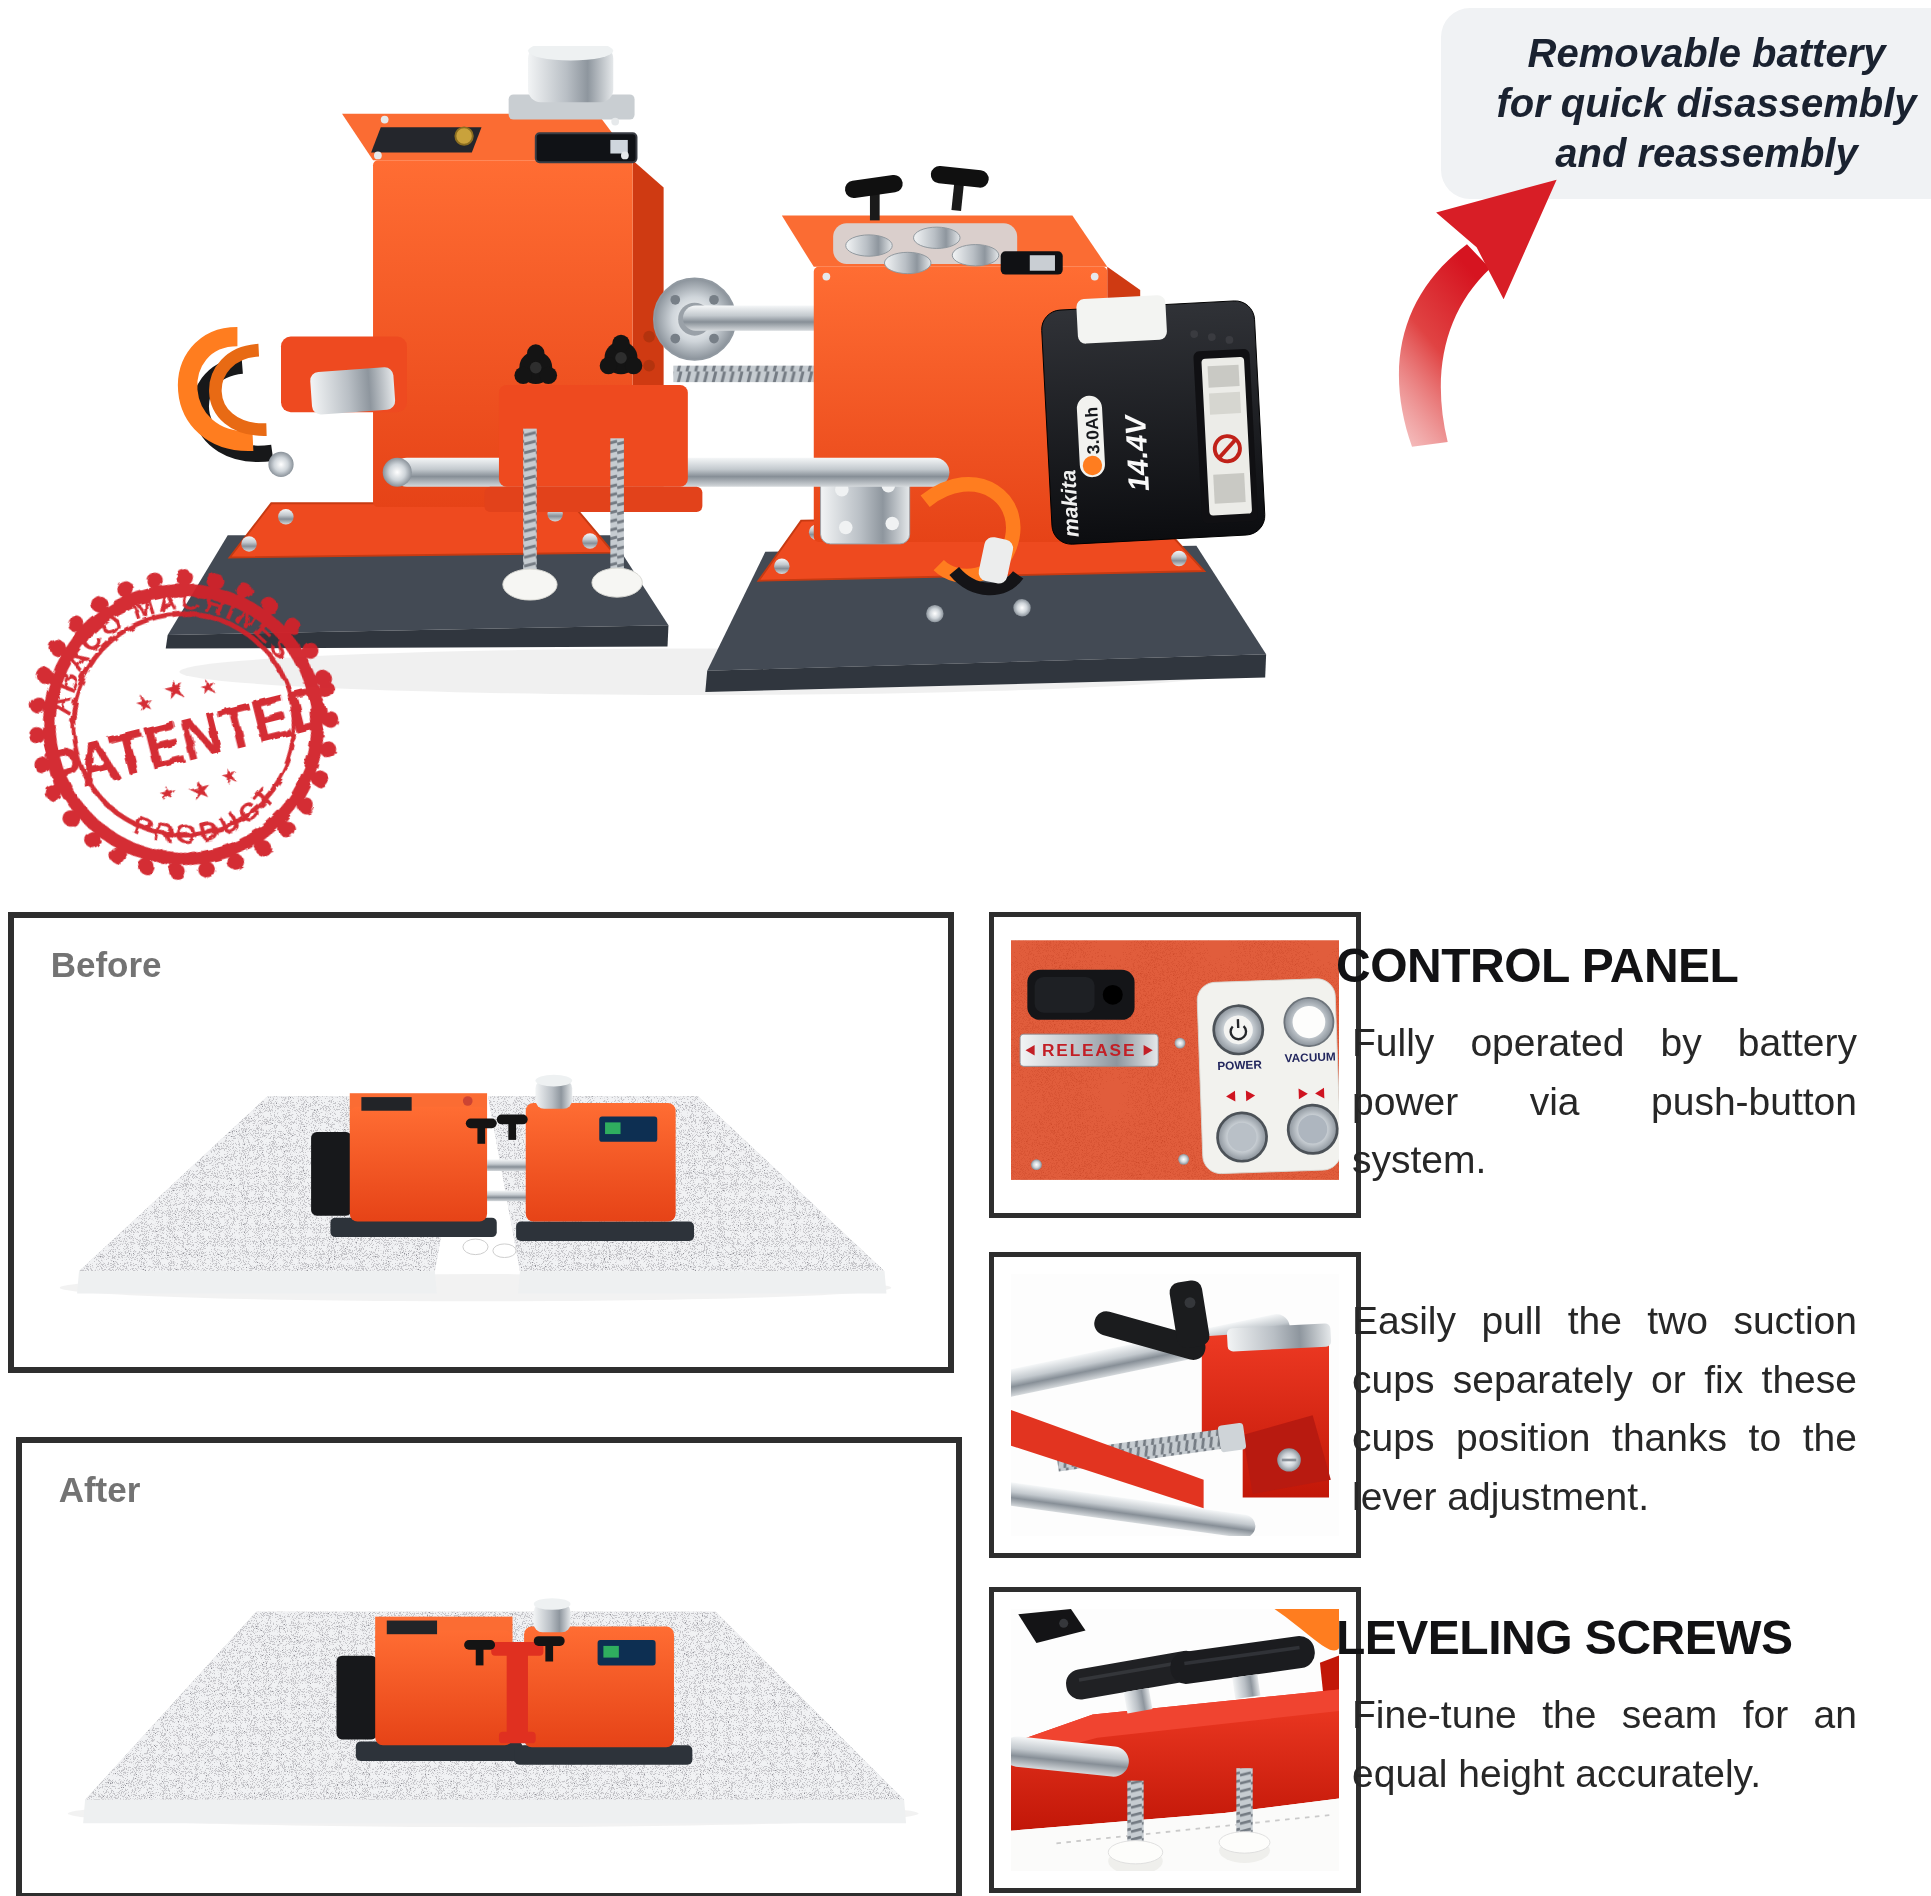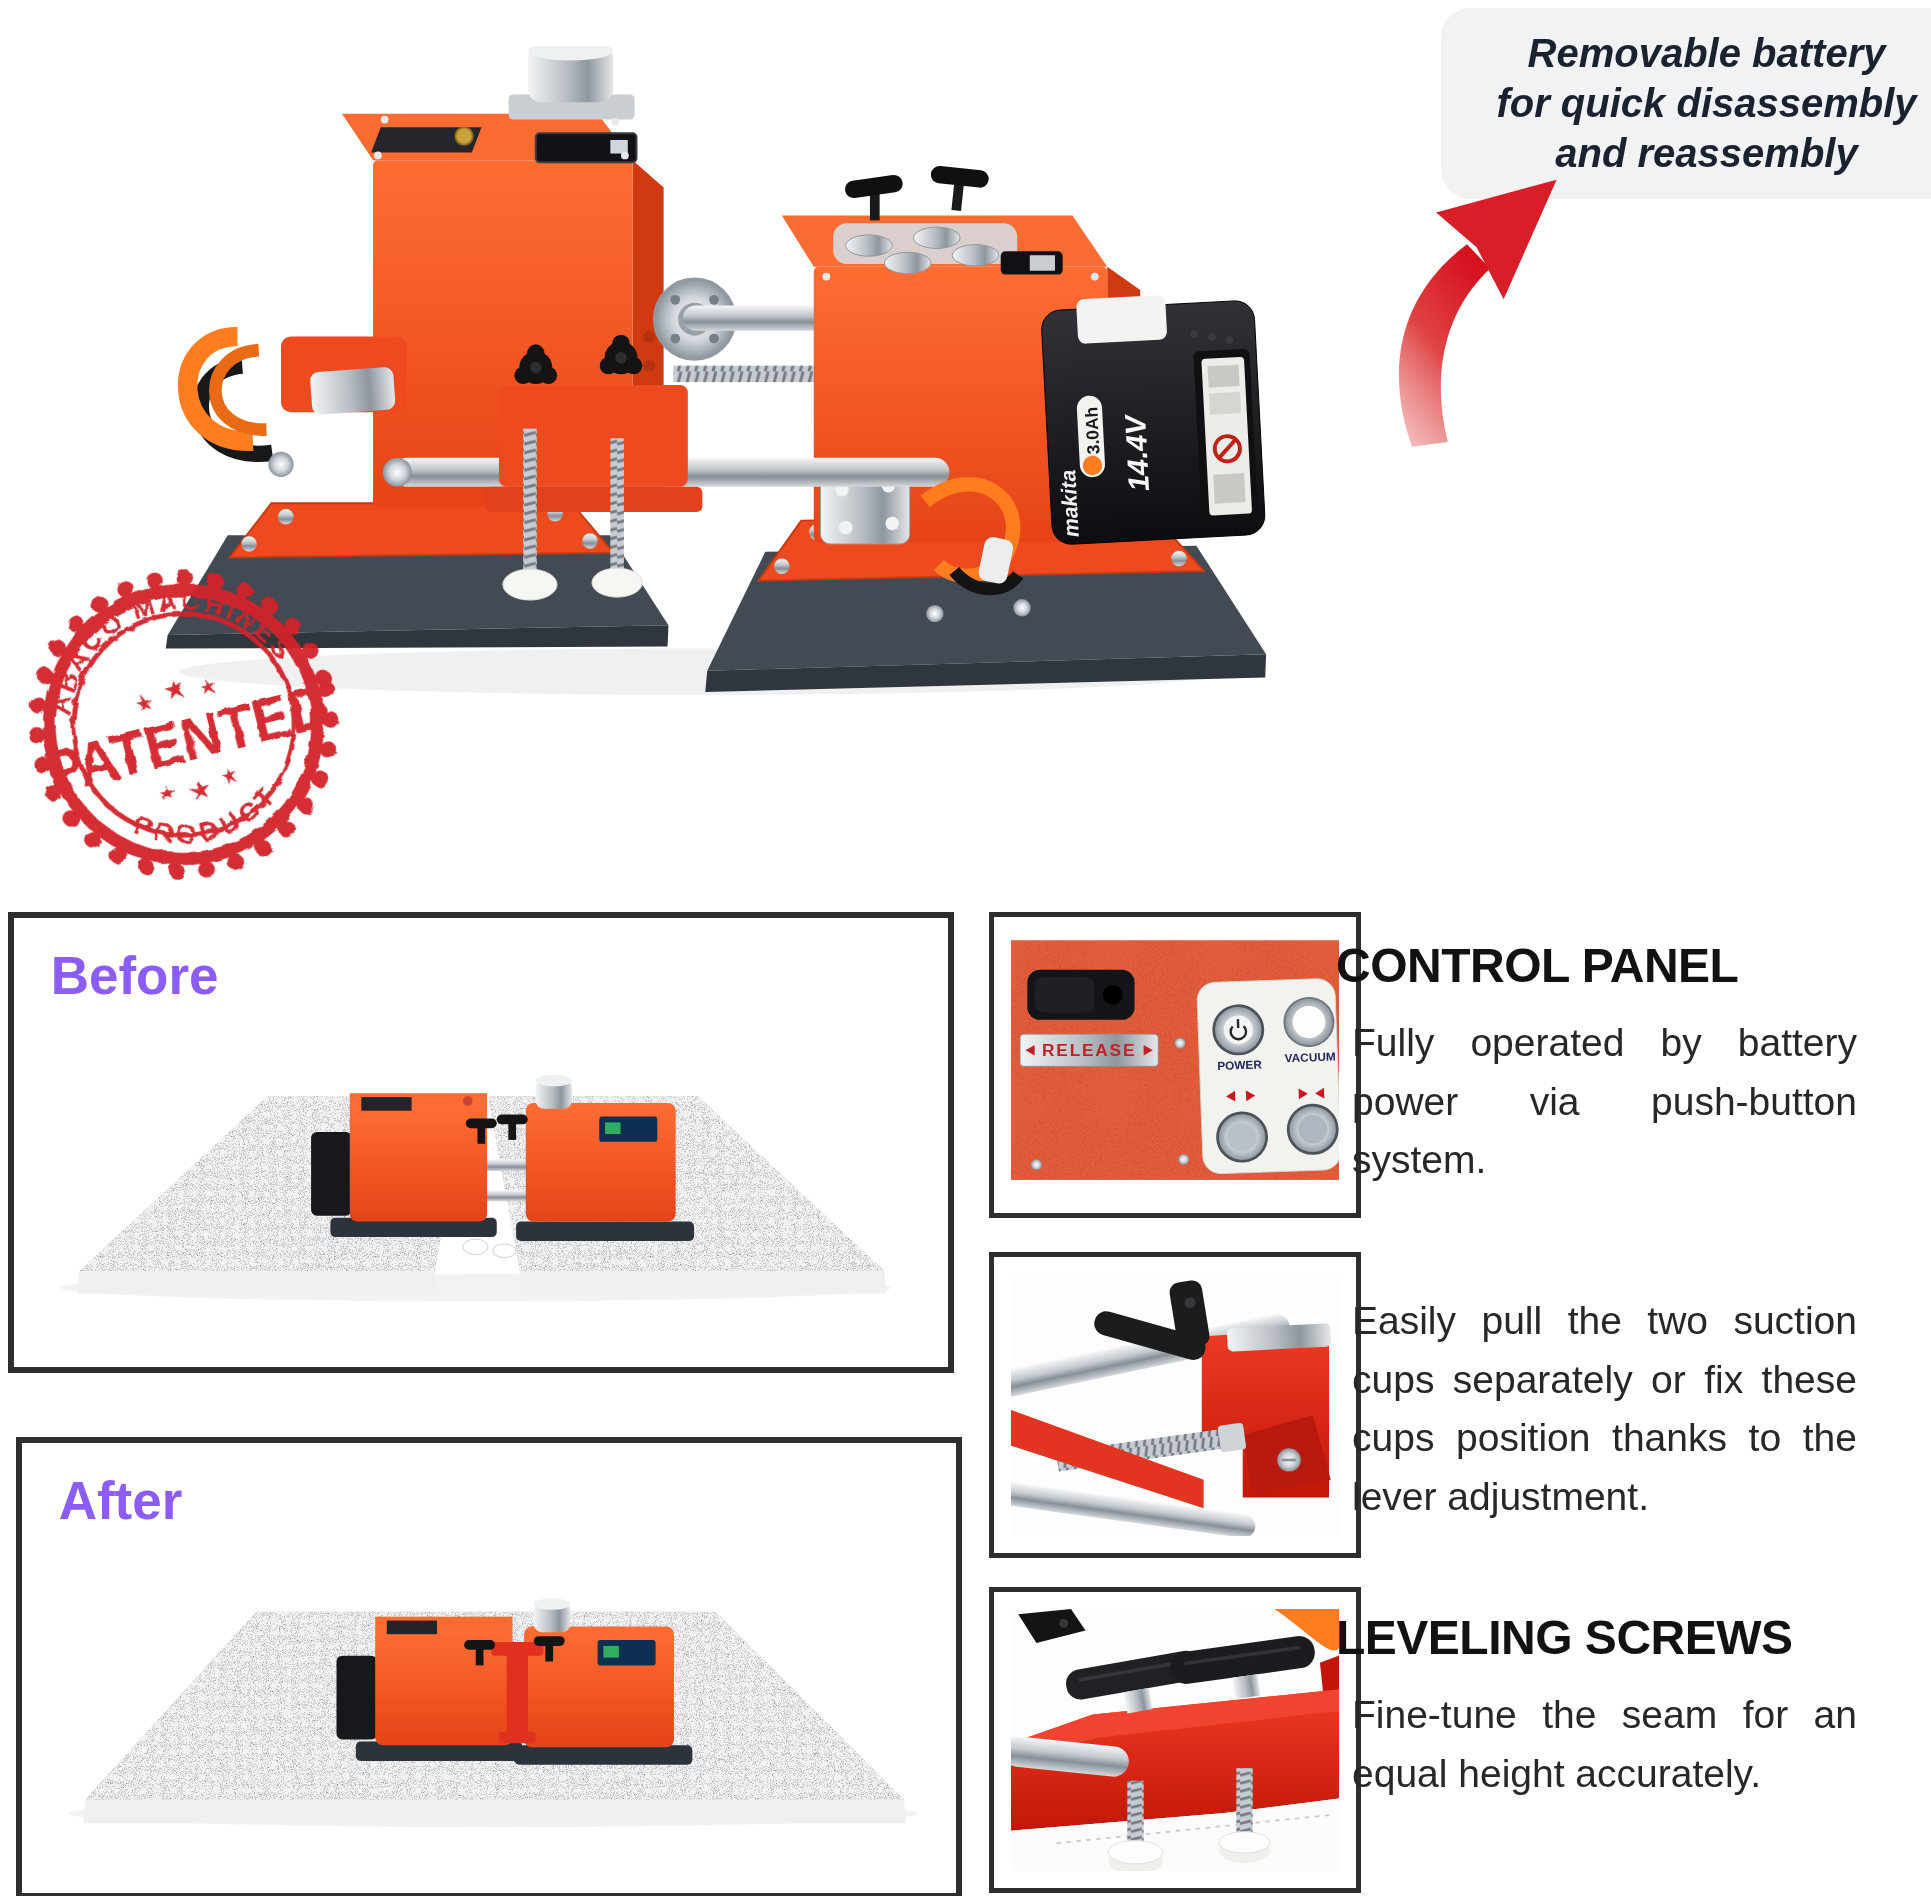--- a/index.html
+++ b/index.html
@@ -18,21 +18,21 @@
 
   
   .frame{position:absolute;background:#fff;border:6.8px solid #2e2e2e;padding:7.7px;box-sizing:border-box;}
   .frame svg{width:100%;height:100%;}
   .frame-sm{border-width:5.8px;padding:17px;}
   .before-box{left:7.7px;top:912px;width:946px;height:461px;}
   .after-box{left:7.7px;top:1429px;width:946px;height:462px;}
   .photo-cp{left:989px;top:912px;width:372px;height:306px;}
   .photo-pm{left:989px;top:1252px;width:372px;height:306px;}
   .photo-ls{left:989px;top:1587px;width:372px;height:306px;}
-  .ba-label{position:absolute;left:37px;top:27px;font-size:53px;font-weight:bold;color:#8b5cf6;}
+  .ba-label{position:absolute;left:37px;top:27px;font-size:35px;font-weight:bold;color:#737373;}
 
   
   .feature-text{position:absolute;left:1336px;width:537px;}
   .ft-cp{top:938px;} .ft-pm{top:1276px;} .ft-ls{top:1610px;}
   .feature-text h2{margin:0 0 21px 0;font-size:48px;font-weight:bold;letter-spacing:-0.5px;color:#121214;}
   .feature-text p{margin:16px;font-size:39px;line-height:1.5;text-align:justify;color:#272727;}
 </style>
 </head>
 <body>
 

